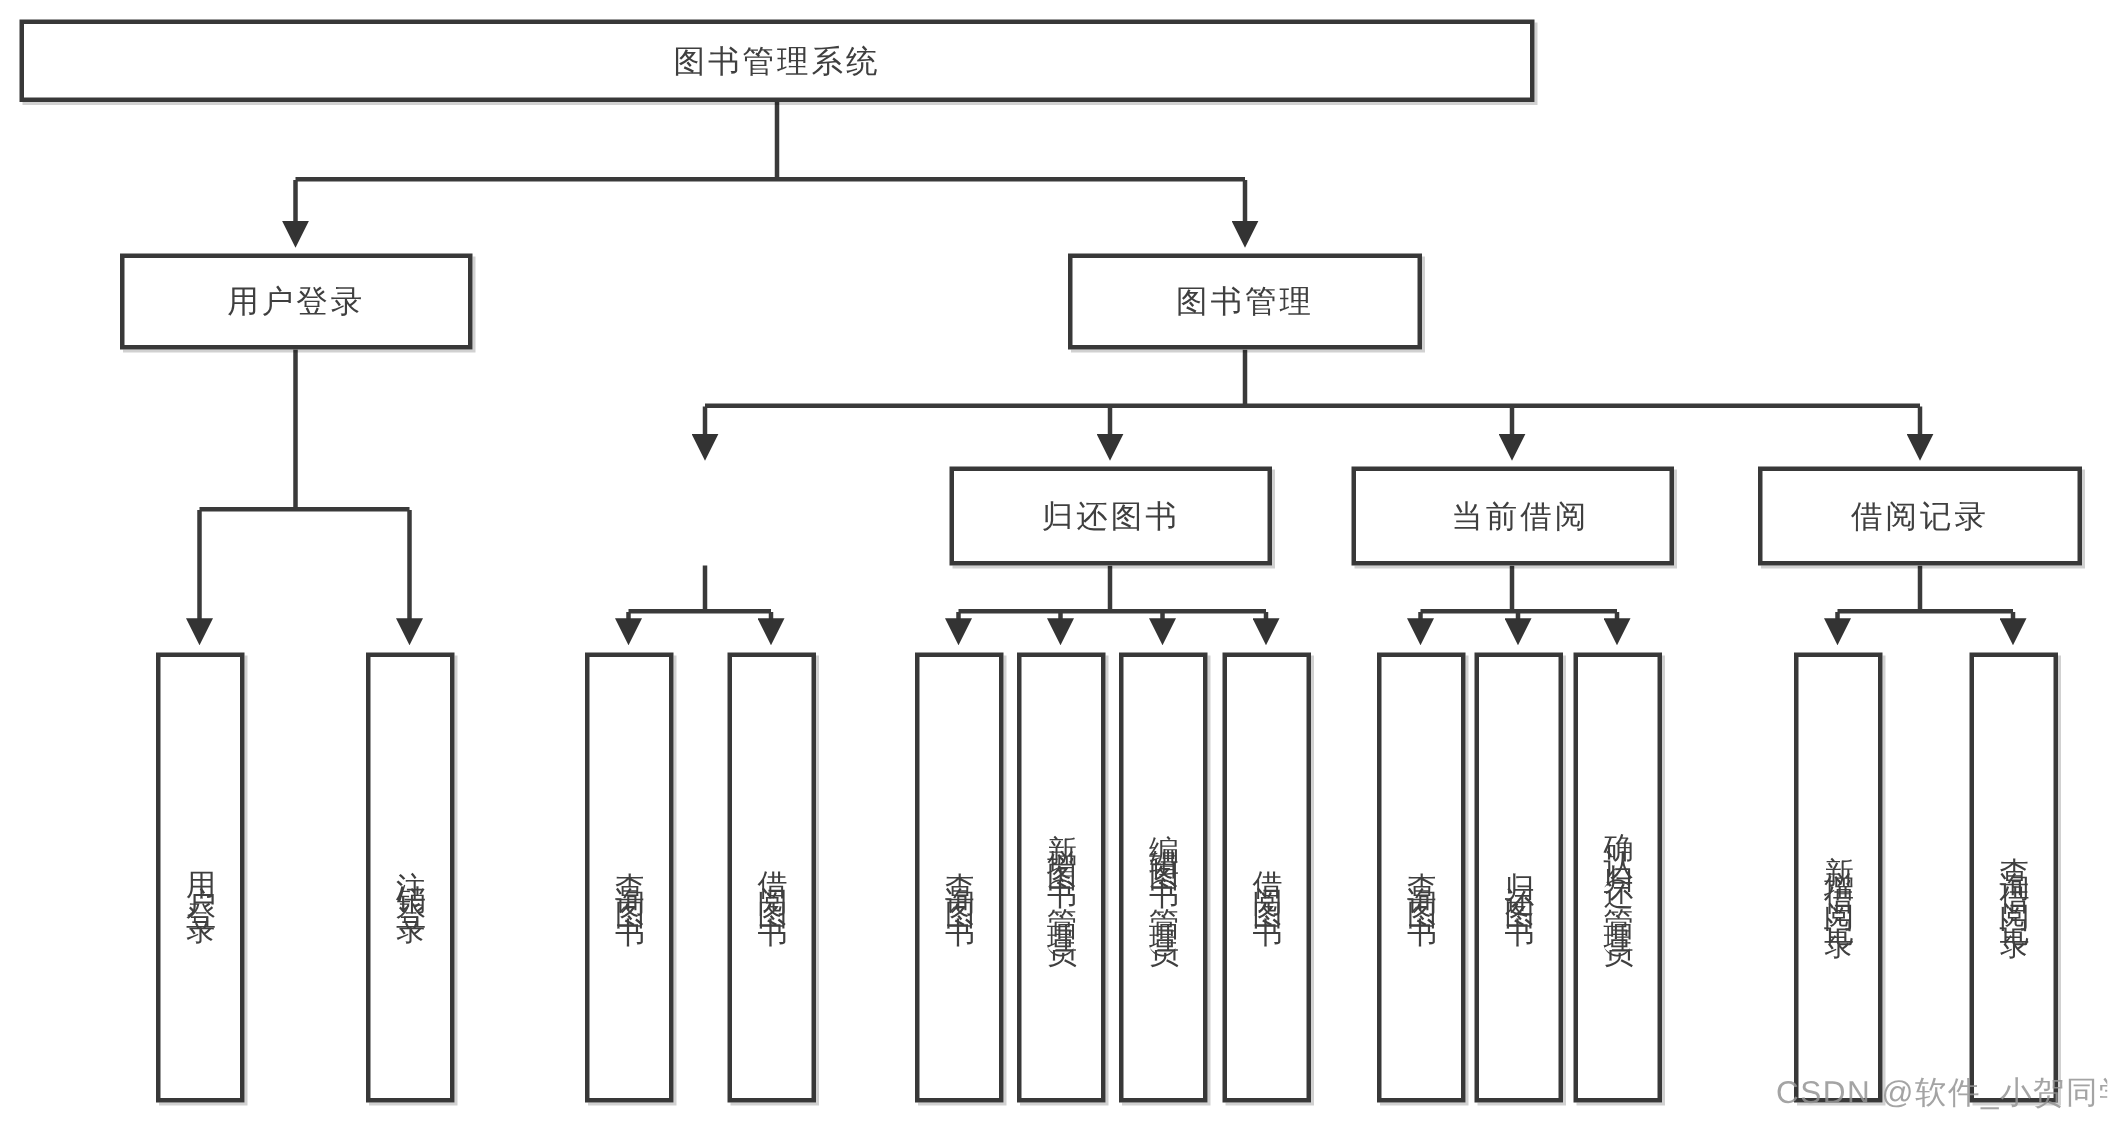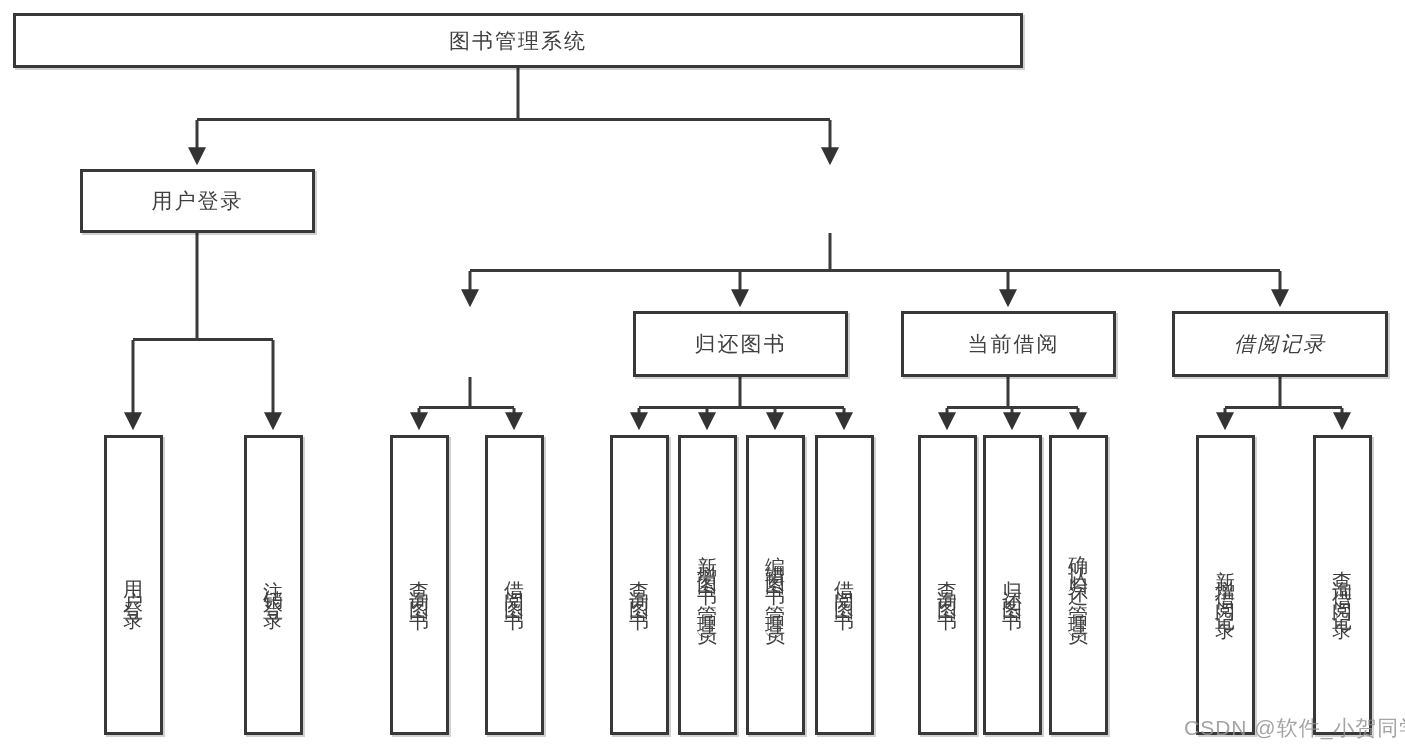--- a/index.html
+++ b/index.html
@@ -84,28 +84,31 @@
     </g>
   </svg>
 
   <div class="box hbox" style="left:13px;top:13px;width:1010px;height:55px;">
     <span>图书管理系统</span>
   </div>
 
   <div class="box hbox" style="left:80px;top:169px;width:235px;height:64px;">
     <span>用户登录</span>
   </div>
+  <div class="box hbox" style="left:712px;top:169px;width:236px;height:64px;">
+    <span>图书管理</span>
+  </div>
 
   <div class="box hbox" style="left:633px;top:311px;width:215px;height:66px;">
     <span>归还图书</span>
   </div>
   <div class="box hbox" style="left:901px;top:311px;width:215px;height:66px;padding-left:10px;">
     <span>当前借阅</span>
   </div>
-  <div class="box hbox" style="left:1172px;top:311px;width:216px;height:66px;font-style:italic;">
+  <div class="box hbox" style="left:1172px;top:311px;width:216px;height:66px;">
     <span>借阅记录</span>
   </div>
 
   <div class="box vbox" style="left:104px;top:435px;width:59px;height:300px;">
     <span>用户登录</span>
   </div>
   <div class="box vbox" style="left:244px;top:435px;width:59px;height:300px;">
     <span>注销登录</span>
   </div>
 

